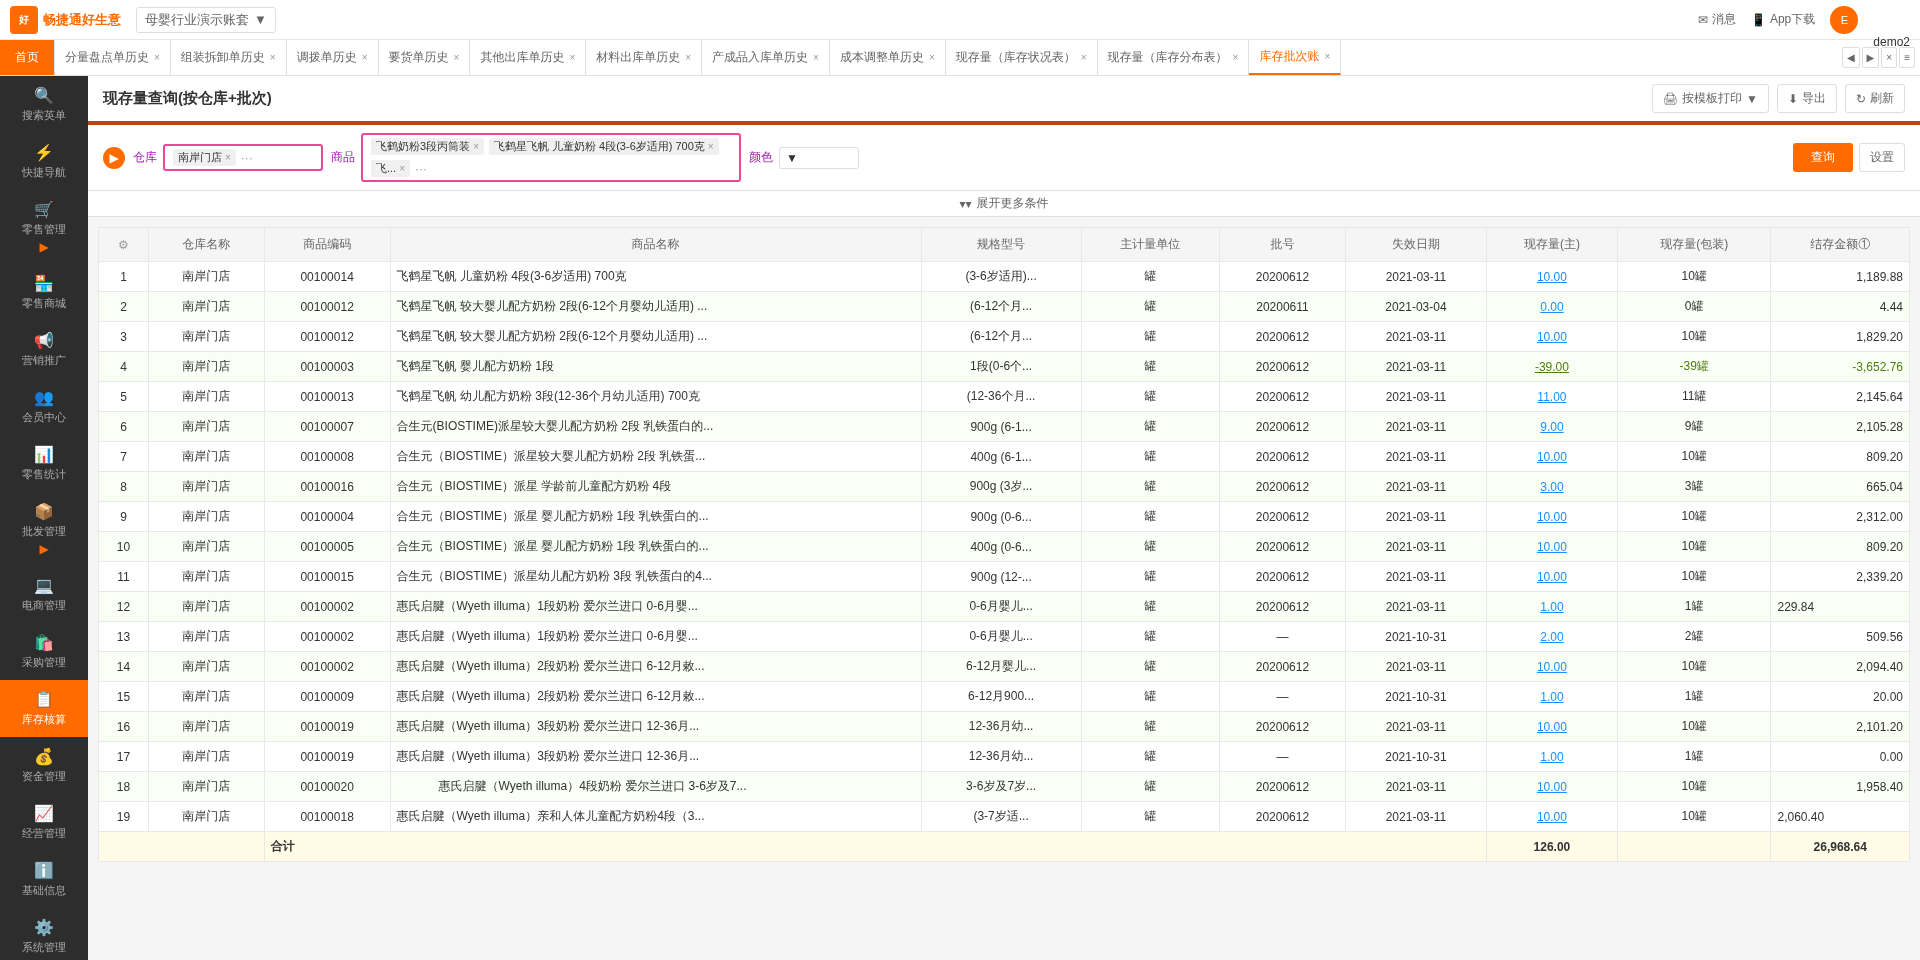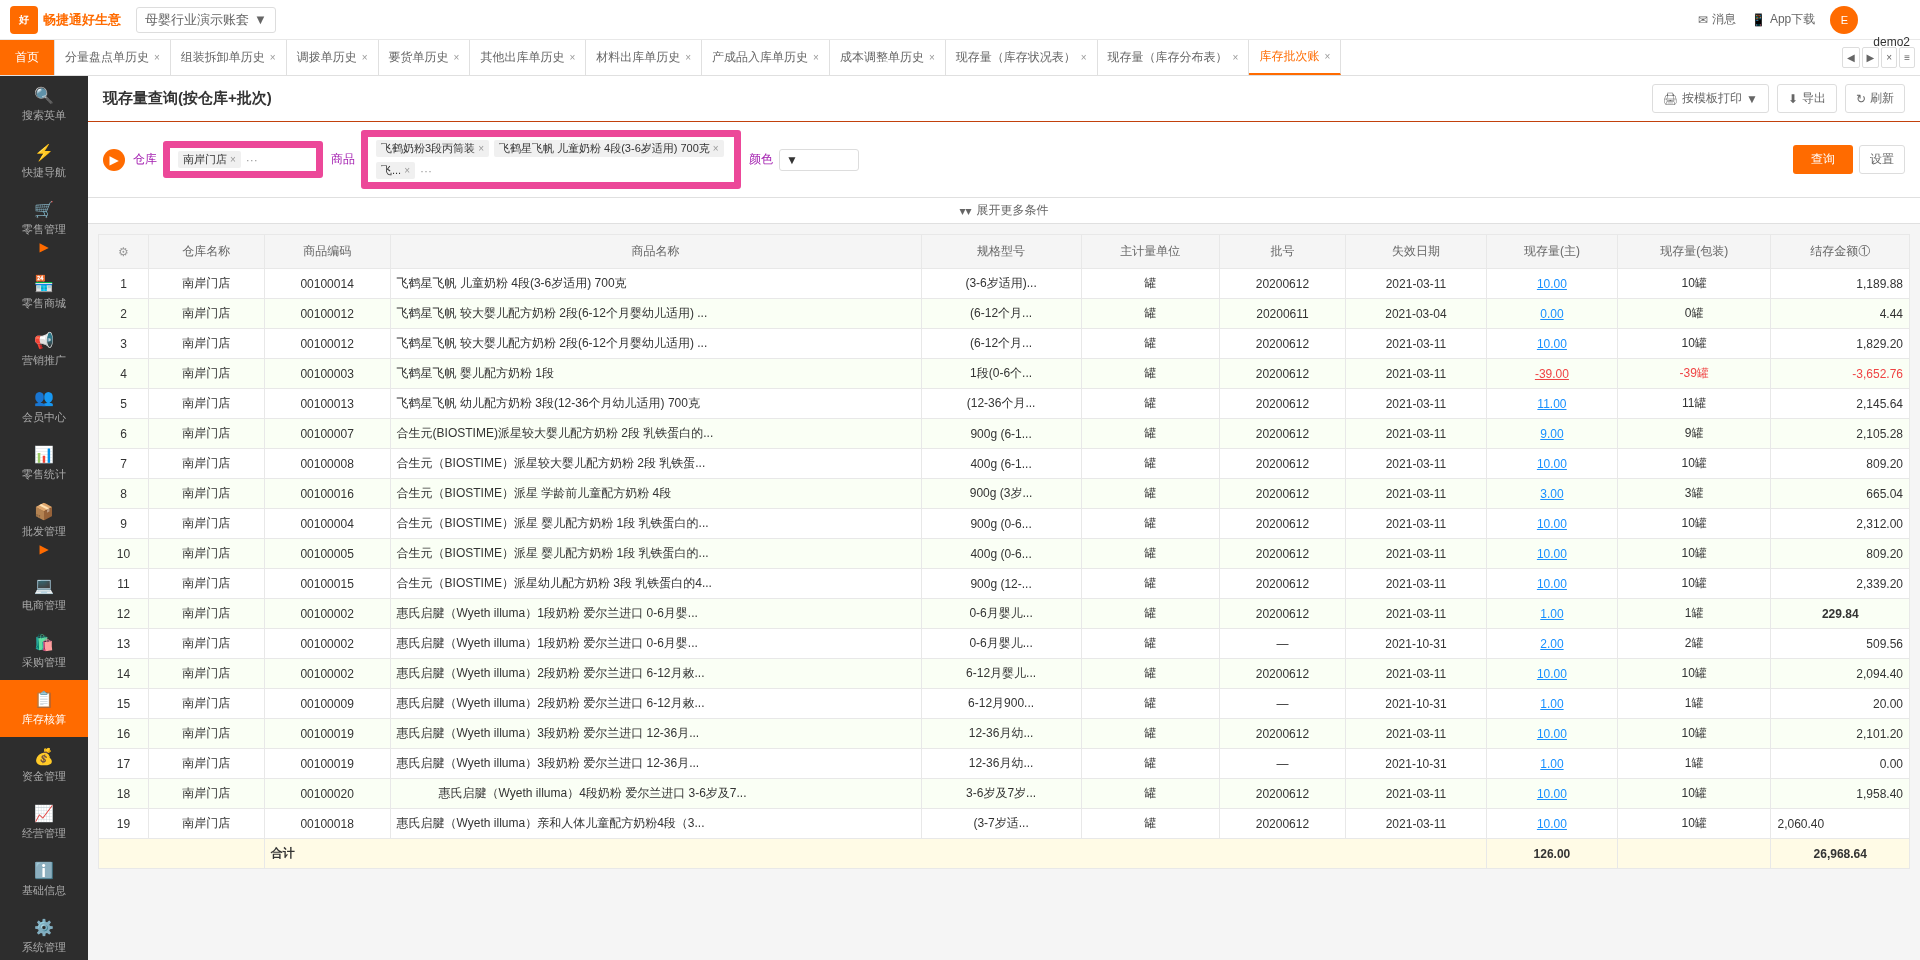--- a/index.html
+++ b/index.html
@@ -31,44 +31,44 @@
     .sidebar { width: 88px; background: #2d2d2d; display: flex; flex-direction: column; align-items: center; overflow-y: auto; flex-shrink: 0; }
     .sidebar-item { width: 100%; padding: 10px 5px; text-align: center; color: #aaa; cursor: pointer; font-size: 11px; display: flex; flex-direction: column; align-items: center; gap: 3px; }
     .sidebar-item.active { background: #ff6b00; color: white; }
     .sidebar-item .icon { font-size: 16px; }
     .sidebar-arrow { color: #ff6b00; font-size: 12px; }
 
     
     .content { flex: 1; overflow: hidden; display: flex; flex-direction: column; background: #f5f5f5; }
     
     
-    .page-header { background: #fff; padding: 8px 15px; display: flex; align-items: center; justify-content: space-between; border-bottom: 1px solid #c2410c; }
+    .page-header { background: #fff; padding: 8px 15px; display: flex; align-items: center; justify-content: space-between; border-bottom: 4px solid #c2410c; }
     .page-title { font-size: 15px; font-weight: bold; color: #333; }
     .page-actions { display: flex; align-items: center; gap: 8px; }
     .action-btn { display: flex; align-items: center; gap: 4px; padding: 5px 10px; border-radius: 3px; cursor: pointer; font-size: 12px; border: 1px solid #ddd; background: #fff; color: #666; }
     .filter-label { color: #a21caf; font-size: 12px; white-space: nowrap; }
-    .filter-tag-container { display: flex; align-items: center; gap: 5px; border: 7px solid #ec4899; border-radius: 3px; padding: 3px 8px; min-width: 160px; max-width: 300px; flex-wrap: wrap; }
+    .filter-tag-container { display: flex; align-items: center; gap: 5px; border: 2px solid #ec4899; border-radius: 3px; padding: 3px 8px; min-width: 160px; max-width: 300px; flex-wrap: wrap; }
     .filter-tag { display: flex; align-items: center; gap: 3px; background: #f0f0f0; border-radius: 2px; padding: 1px 5px; font-size: 11px; color: #333; }
     .filter-tag .remove { color: #999; cursor: pointer; font-size: 10px; }
     .filter-more { color: #999; cursor: pointer; }
     .filter-expand-row { display: flex; align-items: center; justify-content: center; padding: 5px; }
 
     
     .expand-toggle { display: flex; align-items: center; gap: 5px; color: #666; cursor: pointer; font-size: 12px; }
 
     
     .table-container { flex: 1; overflow: auto; padding: 10px; }
     table { width: 100%; border-collapse: collapse; background: #fff; font-size: 12px; }
     thead tr { background: #f5f5f5; }
     th { padding: 8px 6px; text-align: center; color: #666; font-weight: normal; border: 1px solid #e8e8e8; white-space: nowrap; }
     td { padding: 6px; text-align: center; border: 1px solid #e8e8e8; color: #333; }
     .row-even td { background: #fafff5; }
     td.left { text-align: left; }
     td.link { color: #1890ff; cursor: pointer; text-decoration: underline; }
-    td.negative { color: #ef4444; }
+    td.negative { color: #4d7c0f; }
     .settings-icon { color: #999; cursor: pointer; }
     
     
     .footer-row td { background: #fffbe6; font-weight: bold; }
 
     
     ::-webkit-scrollbar { width: 6px; height: 6px; }
     ::-webkit-scrollbar-thumb { background: #ccc; border-radius: 3px; }
     ::-webkit-scrollbar-track { background: #f5f5f5; }
 
@@ -468,21 +468,21 @@
       <td>12</td>
       <td>南岸门店</td>
       <td>00100002</td>
       <td class="left" style="max-width:280px; overflow:hidden; text-overflow:ellipsis; white-space:nowrap;">惠氏启腱（Wyeth illuma）1段奶粉 爱尔兰进口 0-6月婴...</td>
       <td>0-6月婴儿...</td>
       <td>罐</td>
       <td>20200612</td>
       <td>2021-03-11</td>
       <td class="link">1.00</td>
       <td class="">1罐</td>
-      <td class="" style="text-align:center;font-weight:bold;">229.84</td>
+      <td class="" style="text-align:left;">229.84</td>
     </tr>
             <tr>
       <td>13</td>
       <td>南岸门店</td>
       <td>00100002</td>
       <td class="left" style="max-width:280px; overflow:hidden; text-overflow:ellipsis; white-space:nowrap;">惠氏启腱（Wyeth illuma）1段奶粉 爱尔兰进口 0-6月婴...</td>
       <td>0-6月婴儿...</td>
       <td>罐</td>
       <td>—</td>
       <td>2021-10-31</td>

